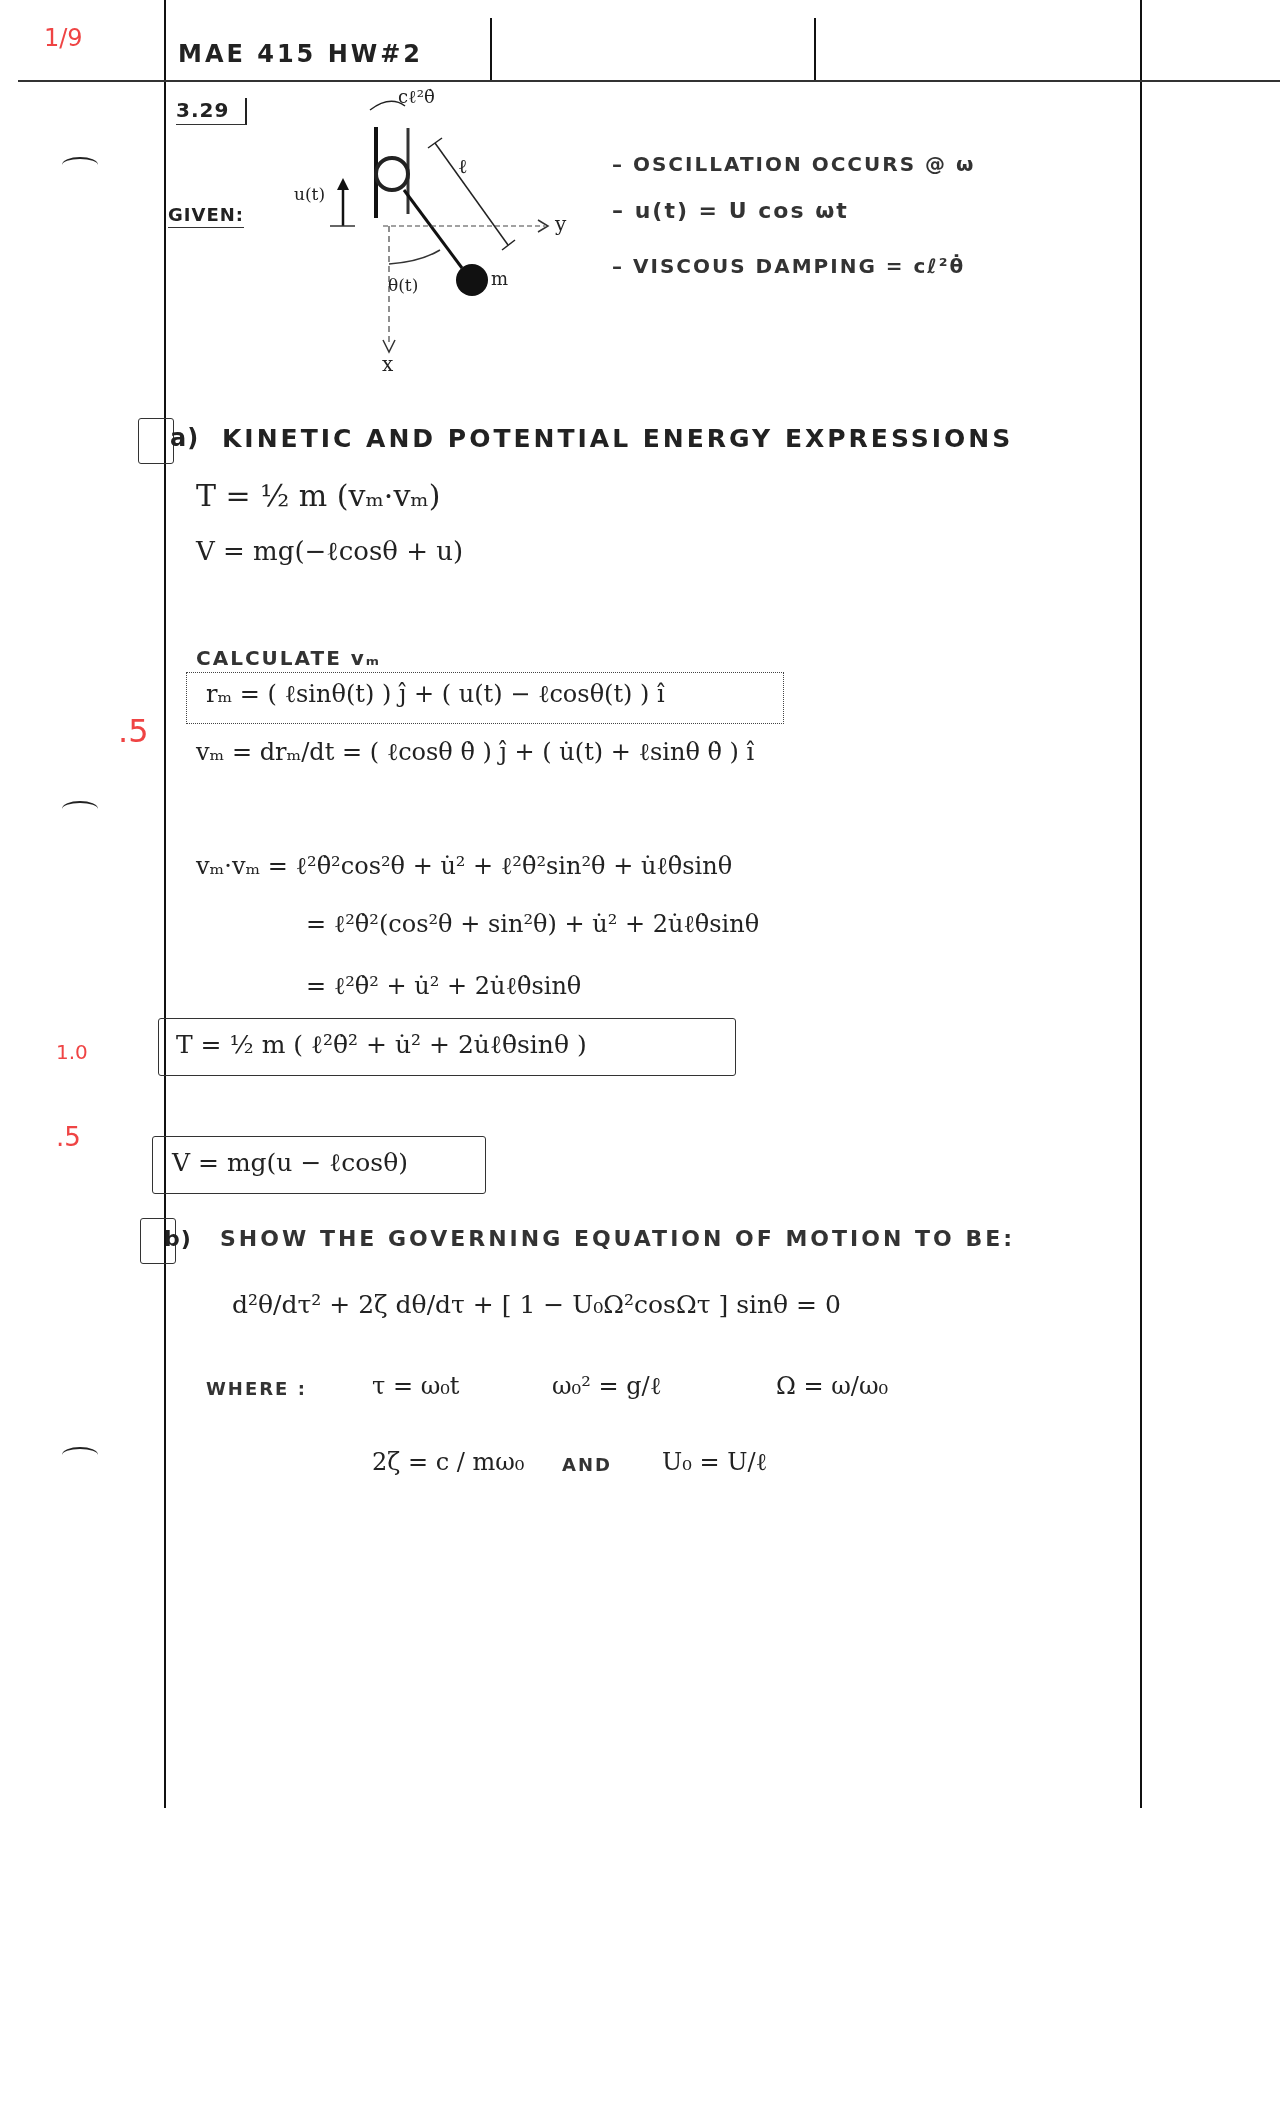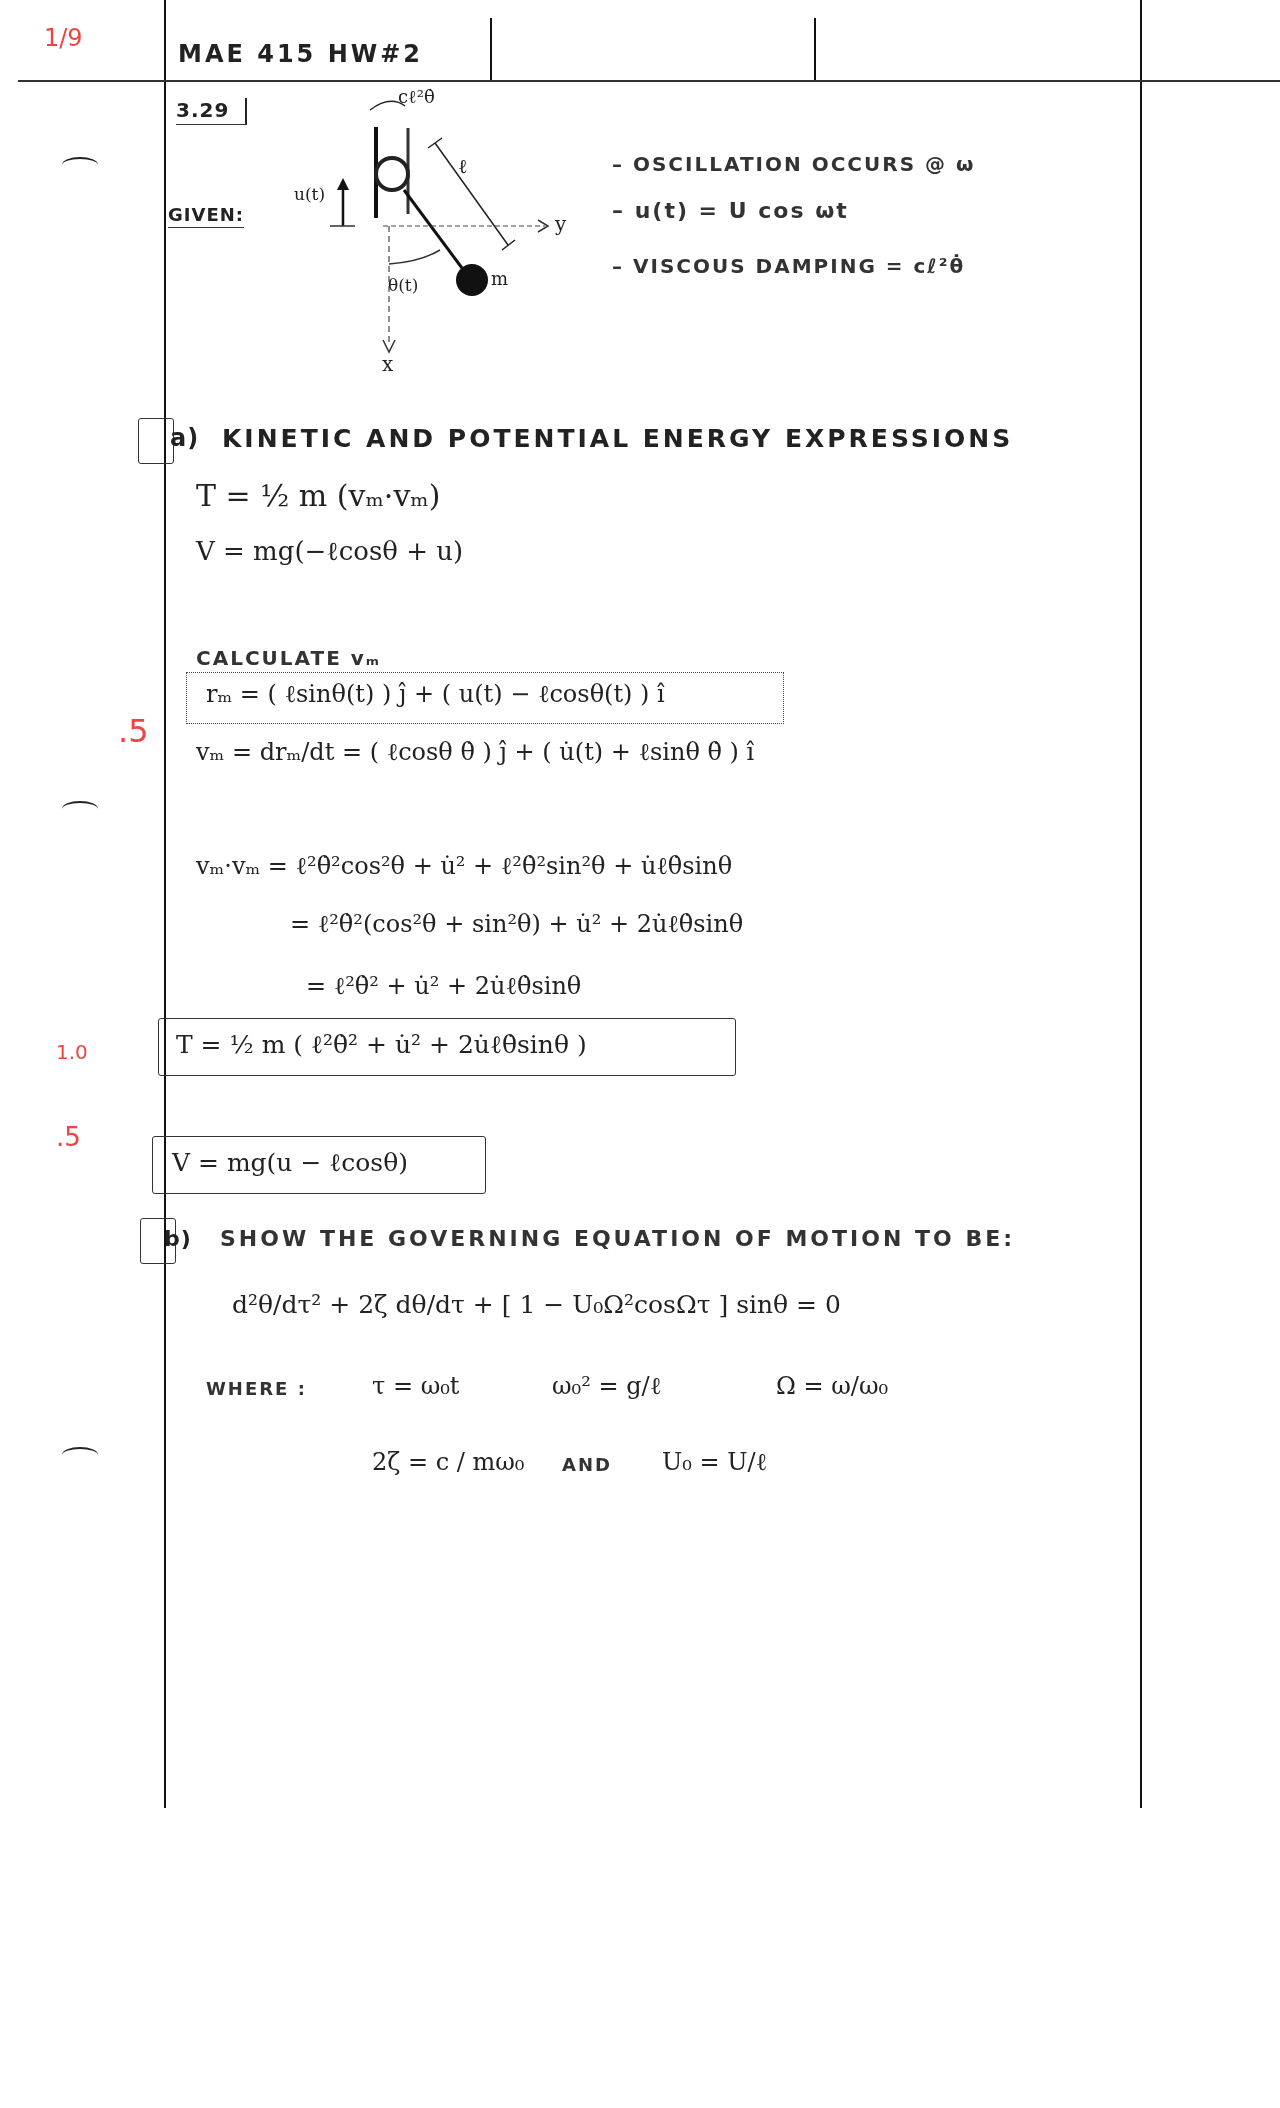--- a/index.html
+++ b/index.html
@@ -85,21 +85,21 @@
 <div class="ab eq" style="left:196px;top:478px;font-size:30px;">T = ½ m (vₘ·vₘ)</div>
 <div class="ab eq" style="left:196px;top:536px;font-size:26px;">V = mg(−ℓcosθ + u)</div>
 
 <div class="ab hw small-caps" style="left:196px;top:646px;font-size:20px;">CALCULATE vₘ</div>
 <div class="ab mark" style="left:118px;top:712px;font-size:32px;">.5</div>
 <div class="dbox" style="left:186px;top:672px;width:596px;height:50px;"></div>
 <div class="ab eq" style="left:206px;top:680px;font-size:24px;">rₘ = ( ℓsinθ(t) ) ĵ + ( u(t) − ℓcosθ(t) ) î</div>
 <div class="ab eq" style="left:196px;top:738px;font-size:24px;">vₘ = drₘ/dt = ( ℓcosθ θ̇ ) ĵ + ( u̇(t) + ℓsinθ θ̇ ) î</div>
 
 <div class="ab eq" style="left:196px;top:852px;font-size:24px;">vₘ·vₘ =  ℓ²θ̇²cos²θ + u̇² + ℓ²θ̇²sin²θ + u̇ℓθ̇sinθ</div>
-<div class="ab eq" style="left:290px;top:910px;font-size:24px;">=  ℓ²θ̇²(cos²θ + sin²θ) + u̇² + 2u̇ℓθ̇sinθ</div>
+<div class="ab eq" style="left:306px;top:910px;font-size:24px;">=  ℓ²θ̇²(cos²θ + sin²θ) + u̇² + 2u̇ℓθ̇sinθ</div>
 <div class="ab eq" style="left:306px;top:972px;font-size:24px;">=  ℓ²θ̇² + u̇² + 2u̇ℓθ̇sinθ</div>
 
 <div class="ab mark" style="left:56px;top:1040px;font-size:20px;">1.0</div>
 <div class="box" style="left:158px;top:1018px;width:576px;height:56px;"></div>
 <div class="ab eq" style="left:176px;top:1030px;font-size:25px;">T = ½ m ( ℓ²θ̇² + u̇² + 2u̇ℓθ̇sinθ )</div>
 
 <div class="ab mark" style="left:56px;top:1122px;font-size:26px;">.5</div>
 <div class="box" style="left:152px;top:1136px;width:332px;height:56px;"></div>
 <div class="ab eq" style="left:172px;top:1148px;font-size:25px;">V = mg(u − ℓcosθ)</div>
 

